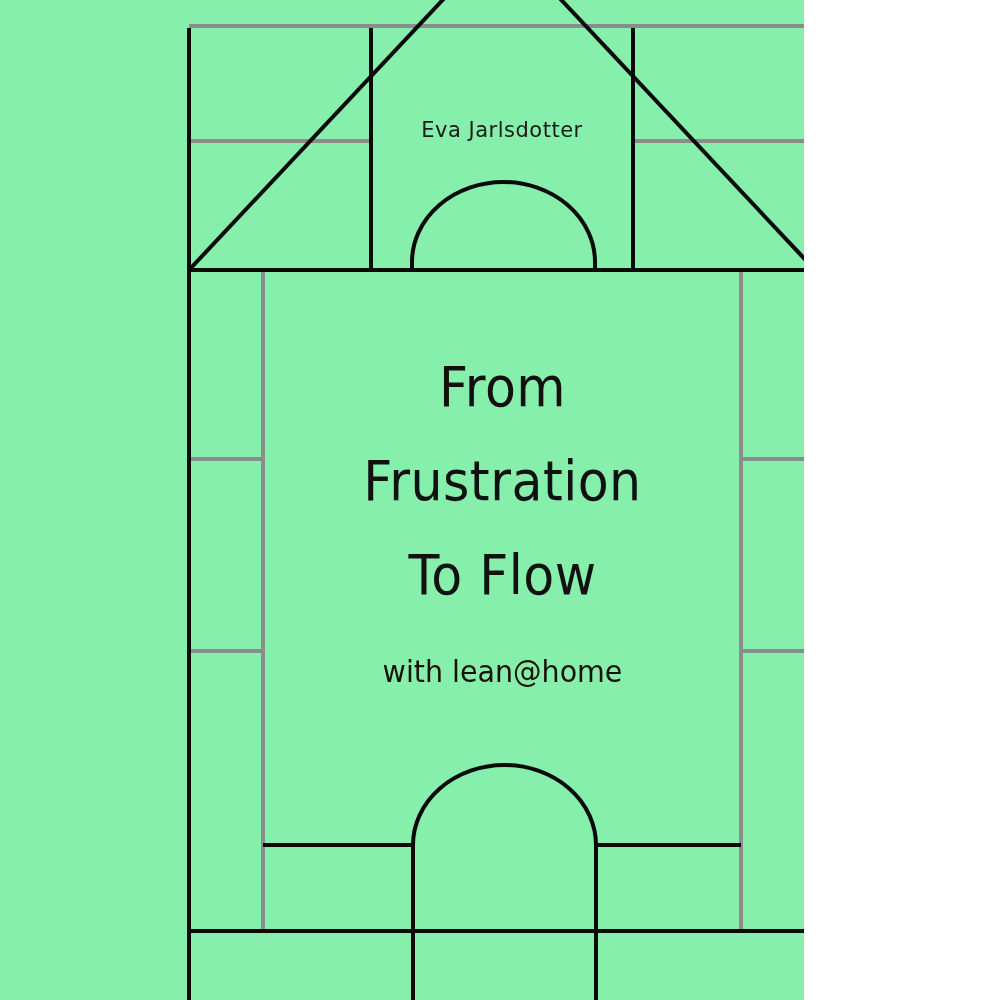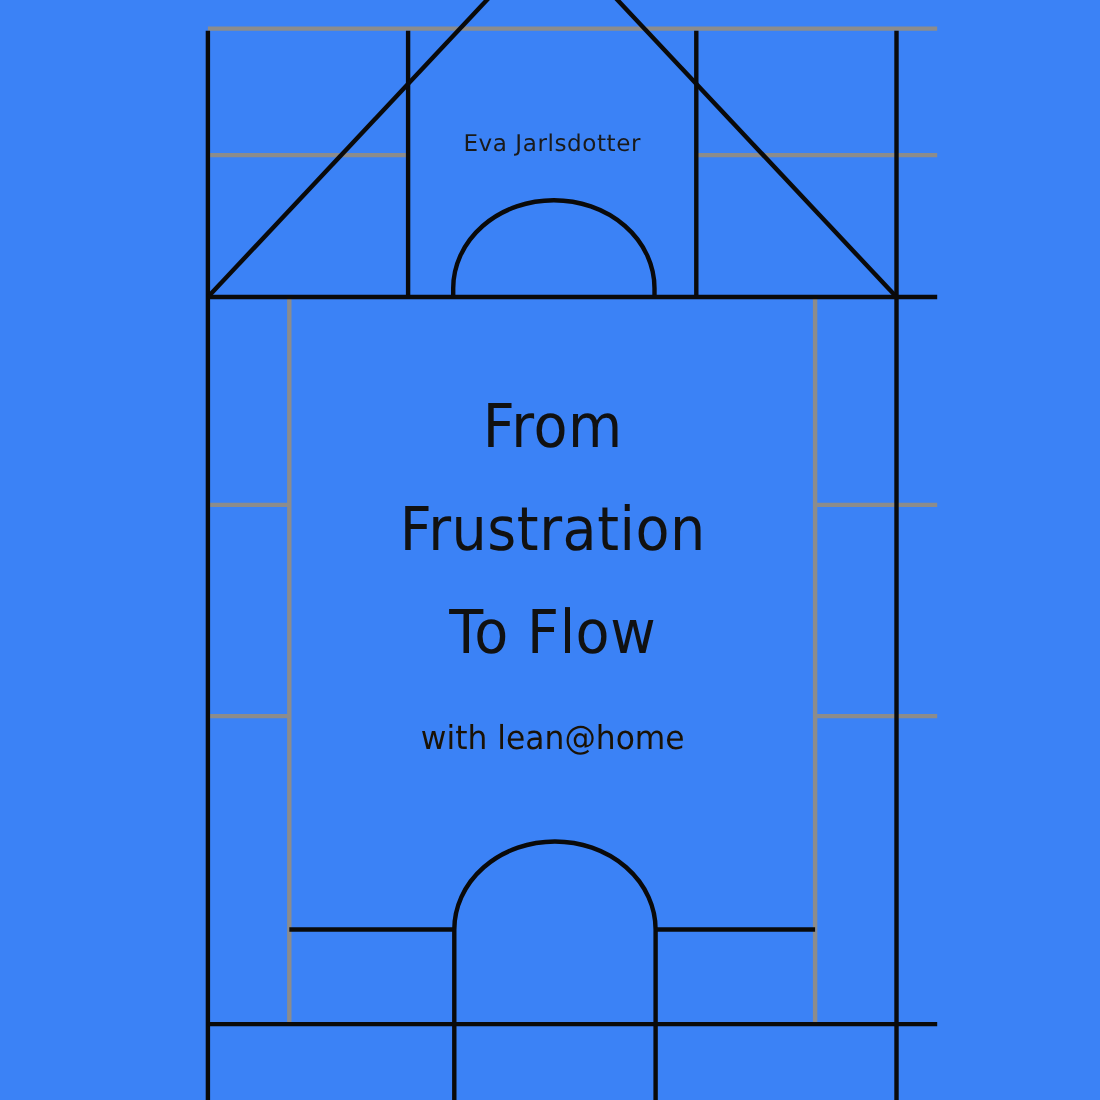--- a/index.html
+++ b/index.html
@@ -2,24 +2,24 @@
 <html><head>
   <meta charset="utf-8">
   <style>
     html, body {
       margin: 0;
       padding: 0;
       background: #ffffff;
     }
     .cover {
       position: relative;
-      width: 1000px;
+      width: 804px;
       height: 1000px;
       overflow: hidden;
-      background: #3b82f6;
+      background: #86efac;
     }
     .art {
       position: absolute;
       left: 0;
       top: 0;
       width: 1000px;
       height: 1000px;
     }
     .author {
       position: absolute;

